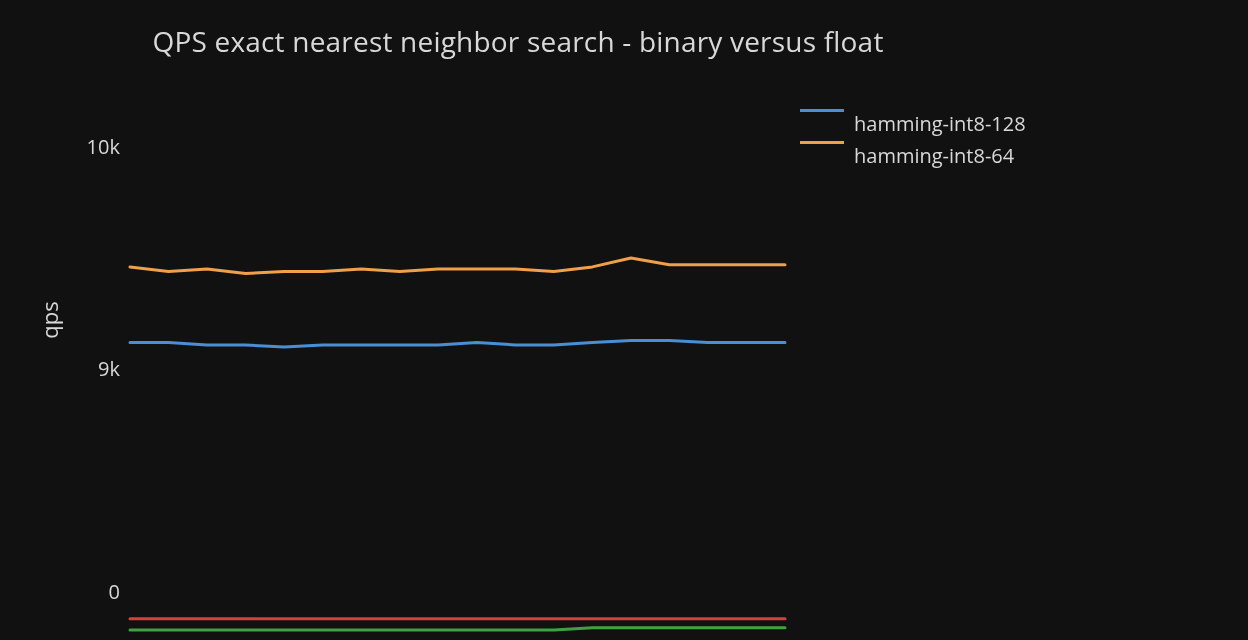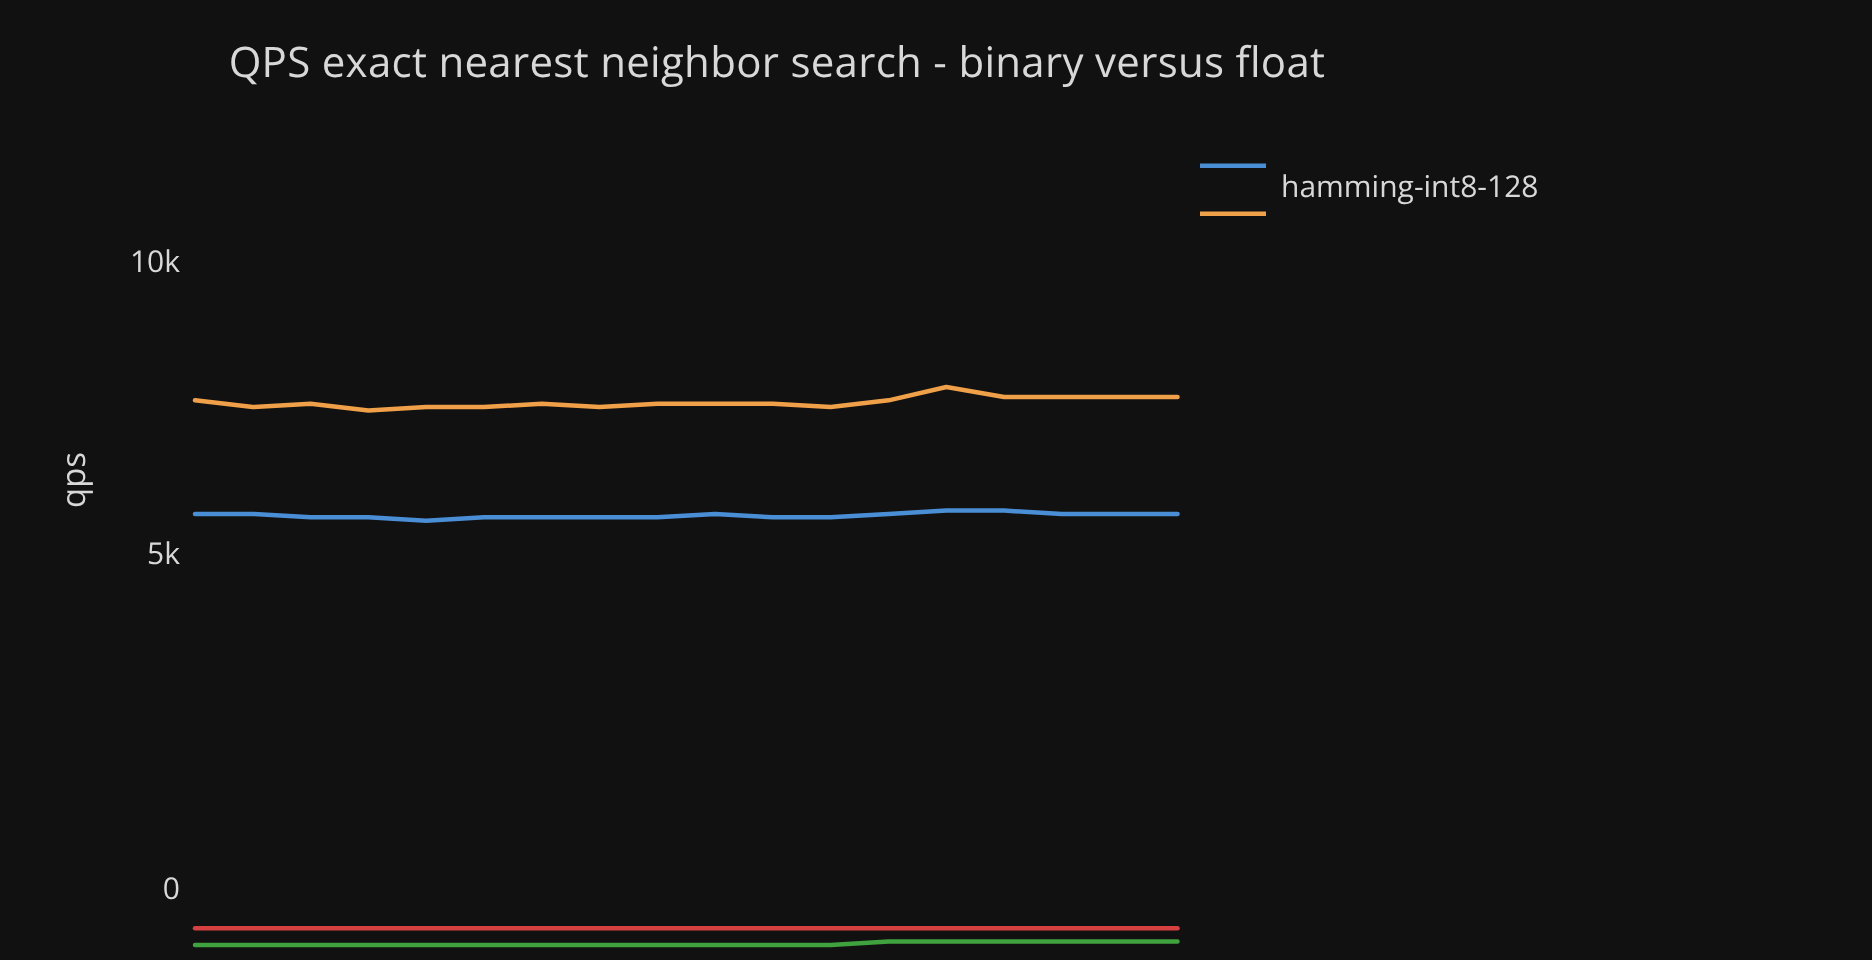--- a/index.html
+++ b/index.html
@@ -68,22 +68,22 @@
 <body>
 
 <div class="chart-wrap">
 
   <div class="title">QPS exact nearest neighbor search - binary versus float</div>
 
   <div class="ylabel">qps</div>
 
   <div id="yticks">
       <div class="ytick" style="left: 60px; top: 578px;">0</div>
-      <div class="ytick" style="left: 60px; top: 355.273px;">5k</div>
-      <div class="ytick" style="left: 60px; top: 132.545px; margin-top: 27px;">10k</div>
+      <div class="ytick" style="left: 60px; top: 355.273px;">9k</div>
+      <div class="ytick" style="left: 60px; top: 132.545px;">10k</div>
     </div>
 
   <svg id="plot-svg" width="1248" height="640">
     <g id="zero-line-g">
         <line x1="130" x2="785" y1="590" y2="590" stroke="#666" stroke-width="1"></line>
       </g>
     <g id="series-g">
         <path d="M130.0 282.6 L168.5 282.6 L207.1 284.9 L245.6 284.9 L284.1 287.1 L322.6 284.9 L361.2 284.9 L399.7 284.9 L438.2 284.9 L476.8 282.6 L515.3 284.9 L553.8 284.9 L592.4 282.6 L630.9 280.4 L669.4 280.4 L707.9 282.6 L746.5 282.6 L785.0 282.6" fill="none" stroke="#4a8fd6" stroke-width="3" stroke-linejoin="round" stroke-linecap="round"></path>
         <path d="M130.0 206.9 L168.5 211.4 L207.1 209.1 L245.6 213.6 L284.1 211.4 L322.6 211.4 L361.2 209.1 L399.7 211.4 L438.2 209.1 L476.8 209.1 L515.3 209.1 L553.8 211.4 L592.4 206.9 L630.9 198.0 L669.4 204.7 L707.9 204.7 L746.5 204.7 L785.0 204.7" fill="none" stroke="#f0a048" stroke-width="3" stroke-linejoin="round" stroke-linecap="round"></path>
         <path d="M130.0 570.0 L168.5 570.0 L207.1 570.0 L245.6 570.0 L284.1 570.0 L322.6 570.0 L361.2 570.0 L399.7 570.0 L438.2 570.0 L476.8 570.0 L515.3 570.0 L553.8 570.0 L592.4 567.7 L630.9 567.7 L669.4 567.7 L707.9 567.7 L746.5 567.7 L785.0 567.7" fill="none" stroke="#3fa23f" stroke-width="3" stroke-linejoin="round" stroke-linecap="round"></path>
@@ -91,16 +91,17 @@
       </g>
   </svg>
 
   <div class="legend" id="legend" style="left: 800px; top: 108px;">
       <div class="legend-row">
         <span class="legend-swatch" style="border-top-color: rgb(74, 143, 214);"></span>
         <span>hamming-int8-128</span>
       </div>
       <div class="legend-row">
         <span class="legend-swatch" style="border-top-color: rgb(240, 160, 72);"></span>
+        <span>hamming-int8-64</span>
       </div>
     </div>
 
 </div>
 
 </body></html>

